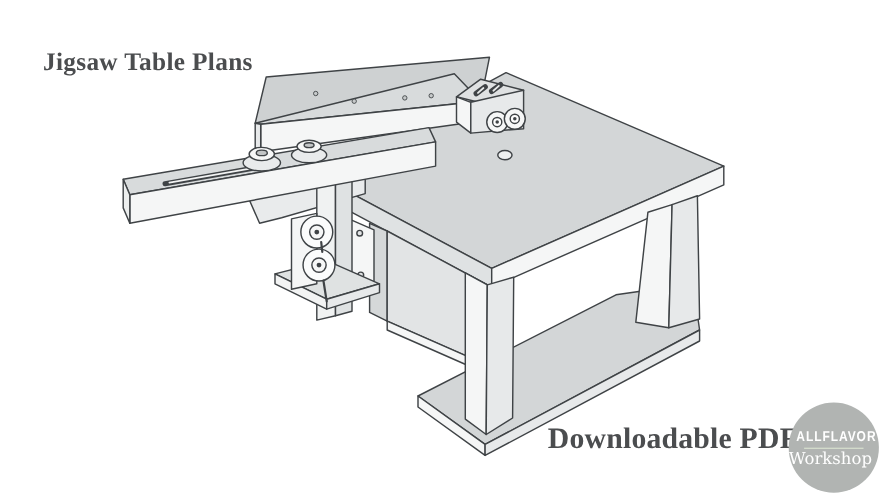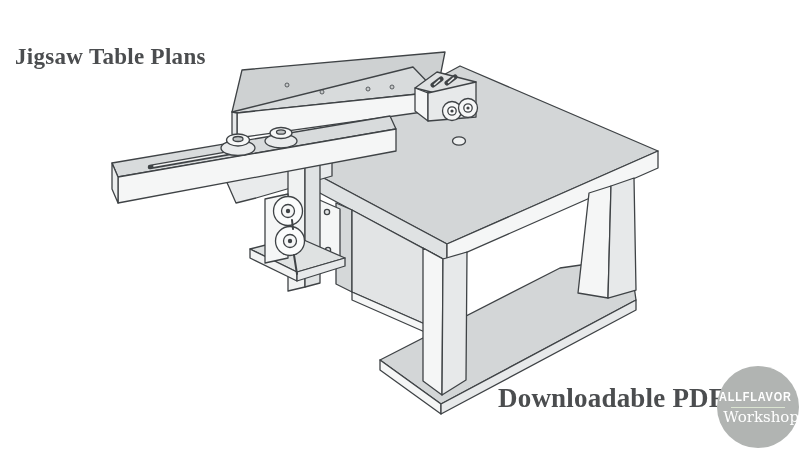--- a/index.html
+++ b/index.html
@@ -10,33 +10,33 @@
   }
   .stage svg{position:absolute;left:0;top:0;}
   .p{stroke:var(--outline);stroke-width:1.3;stroke-linejoin:round;stroke-linecap:round;}
   .w2{stroke-width:2;}
   .w45{stroke-width:4.5;}
   .w5{stroke-width:5;}
   .slotlight{stroke:#f2f3f3;stroke-width:1.6;stroke-linecap:round;}
   .slotlight2{stroke:#e8eaea;stroke-width:1.6;stroke-linecap:round;}
   .dot{stroke:var(--outline);stroke-width:0.8;}
   .page-title{
-    position:absolute;left:15px;top:29px;
+    position:absolute;left:39px;top:29px;
     font-size:23px;font-weight:bold;color:var(--heading);
     letter-spacing:0.3px;white-space:nowrap;
   }
   .subtitle{
     position:absolute;left:498px;top:383px;
     font-size:27px;font-weight:bold;color:var(--heading);
     letter-spacing:0.2px;white-space:nowrap;
   }
   .logo{
     position:absolute;left:717px;top:366px;width:82px;height:82px;
     border-radius:50%;background:var(--logo-circle);
-    display:flex;flex-direction:column;align-items:flex-end;justify-content:center;
+    display:flex;flex-direction:column;align-items:flex-start;justify-content:center;
     text-align:center;
   }
   .logo-line1{
     font-family:"Liberation Sans", sans-serif;
     font-size:13px;font-weight:bold;color:var(--logo-text);
     letter-spacing:1px;transform:scaleX(0.84);white-space:nowrap;
   }
   .logo-divider{width:54px;height:1.5px;background:var(--logo-divider);margin:3px auto 2px;}
   .logo-line2{
     font-family:"DejaVu Serif", serif;

